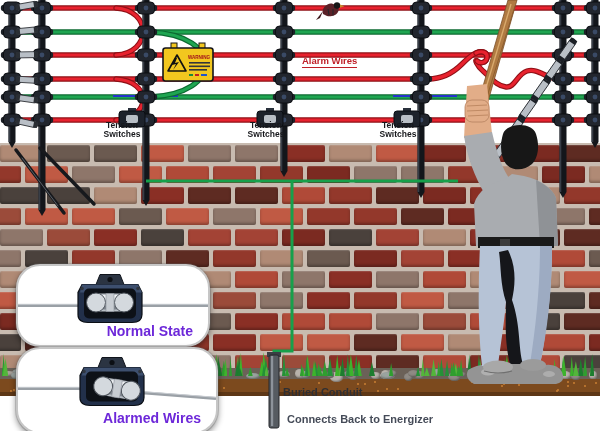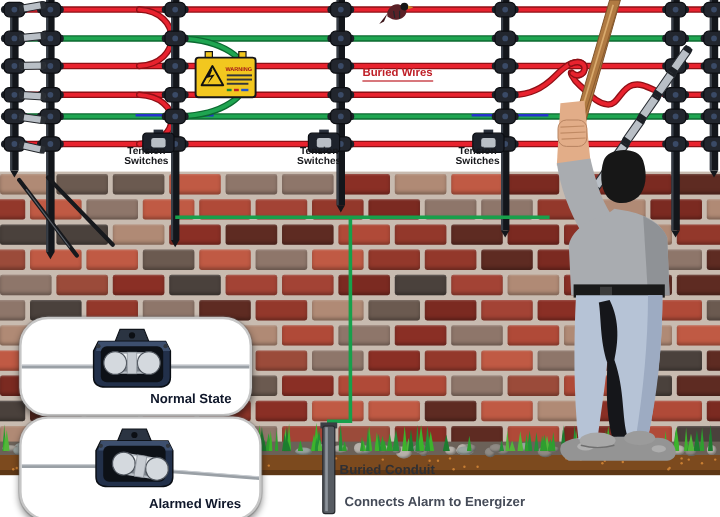--- a/index.html
+++ b/index.html
@@ -21,21 +21,21 @@
   .post-label{width:64px;text-align:center;font-size:8.5px;font-weight:bold;line-height:9px;color:#17181c;letter-spacing:0;}
   #alarm-label{font-size:9.5px;font-weight:bold;color:#bf1f27;border-bottom:1.5px solid #bf1f27;padding-bottom:1px;}
   #buried-label{font-size:11px;font-weight:bold;color:#2f2f33;}
   #energizer-label{font-size:11px;font-weight:bold;color:#454b58;}
   
   .inset{position:absolute;background:#ffffff;border:2px solid #c6c6c6;border-radius:24px;z-index:6;
          box-shadow:0 3px 6px rgba(0,0,0,.45),0 0 0 1px rgba(120,120,120,.25);}
   #inset-normal{left:16px;top:264px;width:190px;height:79px;}
   #inset-alarmed{left:16px;top:347px;width:198px;height:83px;}
   .inset-svg{position:absolute;left:0;top:0;width:100%;height:100%;}
-  .inset-label{position:absolute;right:15px;bottom:6px;font-size:11px;font-weight:bold;color:#0f172a;z-index:2;}
+  .inset-label{position:absolute;right:15px;bottom:6px;font-size:14px;font-weight:bold;color:#6d28d9;z-index:2;}
 </style>
 </head>
 <body>
 
 <div id="stage">
 
   <div id="wall">
       <div class="brick" style="left: 0px; top: 2px; width: 43px; height: 17px; background: rgb(176, 138, 117);"></div>
       <div class="brick" style="left: 47px; top: 2px; width: 43px; height: 17px; background: rgb(107, 90, 80);"></div>
       <div class="brick" style="left: 94px; top: 2px; width: 43px; height: 17px; background: rgb(107, 90, 80);"></div>
@@ -753,37 +753,37 @@
       <rect x="500" y="239" width="10" height="7" fill="#3c3c3c"></rect>
       <path d="M480,246 L552,246 C552,276 550,304 546,326 C544,344 542,356 540,364 L514,364 C514,344 514,322 512,302 L506,302 C504,326 500,348 498,366 L482,366 C478,330 478,286 480,246 Z" fill="#b6c3d6"></path>
       <path d="M540,246 L552,246 C552,286 548,330 540,364 L530,364 C536,326 540,286 540,246 Z" fill="#9dabc2"></path>
       <path d="M508,250 C517,268 515,286 512,300 C521,326 518,348 523,364 L510,364 C504,340 506,318 506,302 C500,284 501,264 499,252 Z" fill="#15161a"></path>
       <ellipse cx="498" cy="367" rx="15" ry="6.5" fill="#a8a8a8"></ellipse>
       <ellipse cx="533" cy="365" rx="13" ry="6" fill="#9b9b9b"></ellipse>
       <path d="M484,371 Q498,375 512,371" fill="none" stroke="#6f6f6f" stroke-width="1.2"></path>
     </g>
   </svg>
 
-  <div class="lbl" id="alarm-label" style="left:302px;top:55px;">Buried Wires</div>
+  <div class="lbl" id="alarm-label" style="left:302px;top:55px;">Alarm Wires</div>
 
   <div class="lbl post-label" style="left:90px;top:121px;">
     <span>Tension</span><br>
     <span>Switches</span>
   </div>
   <div class="lbl post-label" style="left:234px;top:121px;">
     <span>Tension</span><br>
     <span>Switches</span>
   </div>
   <div class="lbl post-label" style="left:366px;top:121px;">
     <span>Tension</span><br>
     <span>Switches</span>
   </div>
 
   <div class="lbl" id="buried-label" style="left:283px;top:386px;text-align:right;">Buried Conduit</div>
-  <div class="lbl" id="energizer-label" style="left:287px;top:413px;">Connects Alarm to Energizer</div>
+  <div class="lbl" id="energizer-label" style="left:287px;top:413px;">Connects Back to Energizer</div>
 
   <div class="inset" id="inset-normal">
     <svg class="inset-svg" viewBox="0 0 190 74">
       <line x1="0" y1="37" x2="190" y2="37" stroke="#9aa0a6" stroke-width="3"></line>
       <line x1="0" y1="35.8" x2="190" y2="35.8" stroke="#c9cdd2" stroke-width="1"></line>
       <g transform="translate(52,2)">
         <path d="M30,4 L50,4 L54,14 L26,14 Z" fill="#2b3442" stroke="#10141b" stroke-width="1"></path>
         <circle cx="40" cy="9" r="2.6" fill="#0c0f14"></circle>
         <path d="M12,14 L68,14 L72,22 L72,44 Q72,52 62,52 L18,52 Q8,52 8,44 L8,22 Z" fill="#22304a" stroke="#0a0e14" stroke-width="1.2"></path>
         <path d="M12,14 L68,14 L72,22 L10,22 Z" fill="#3d4f6e"></path>

